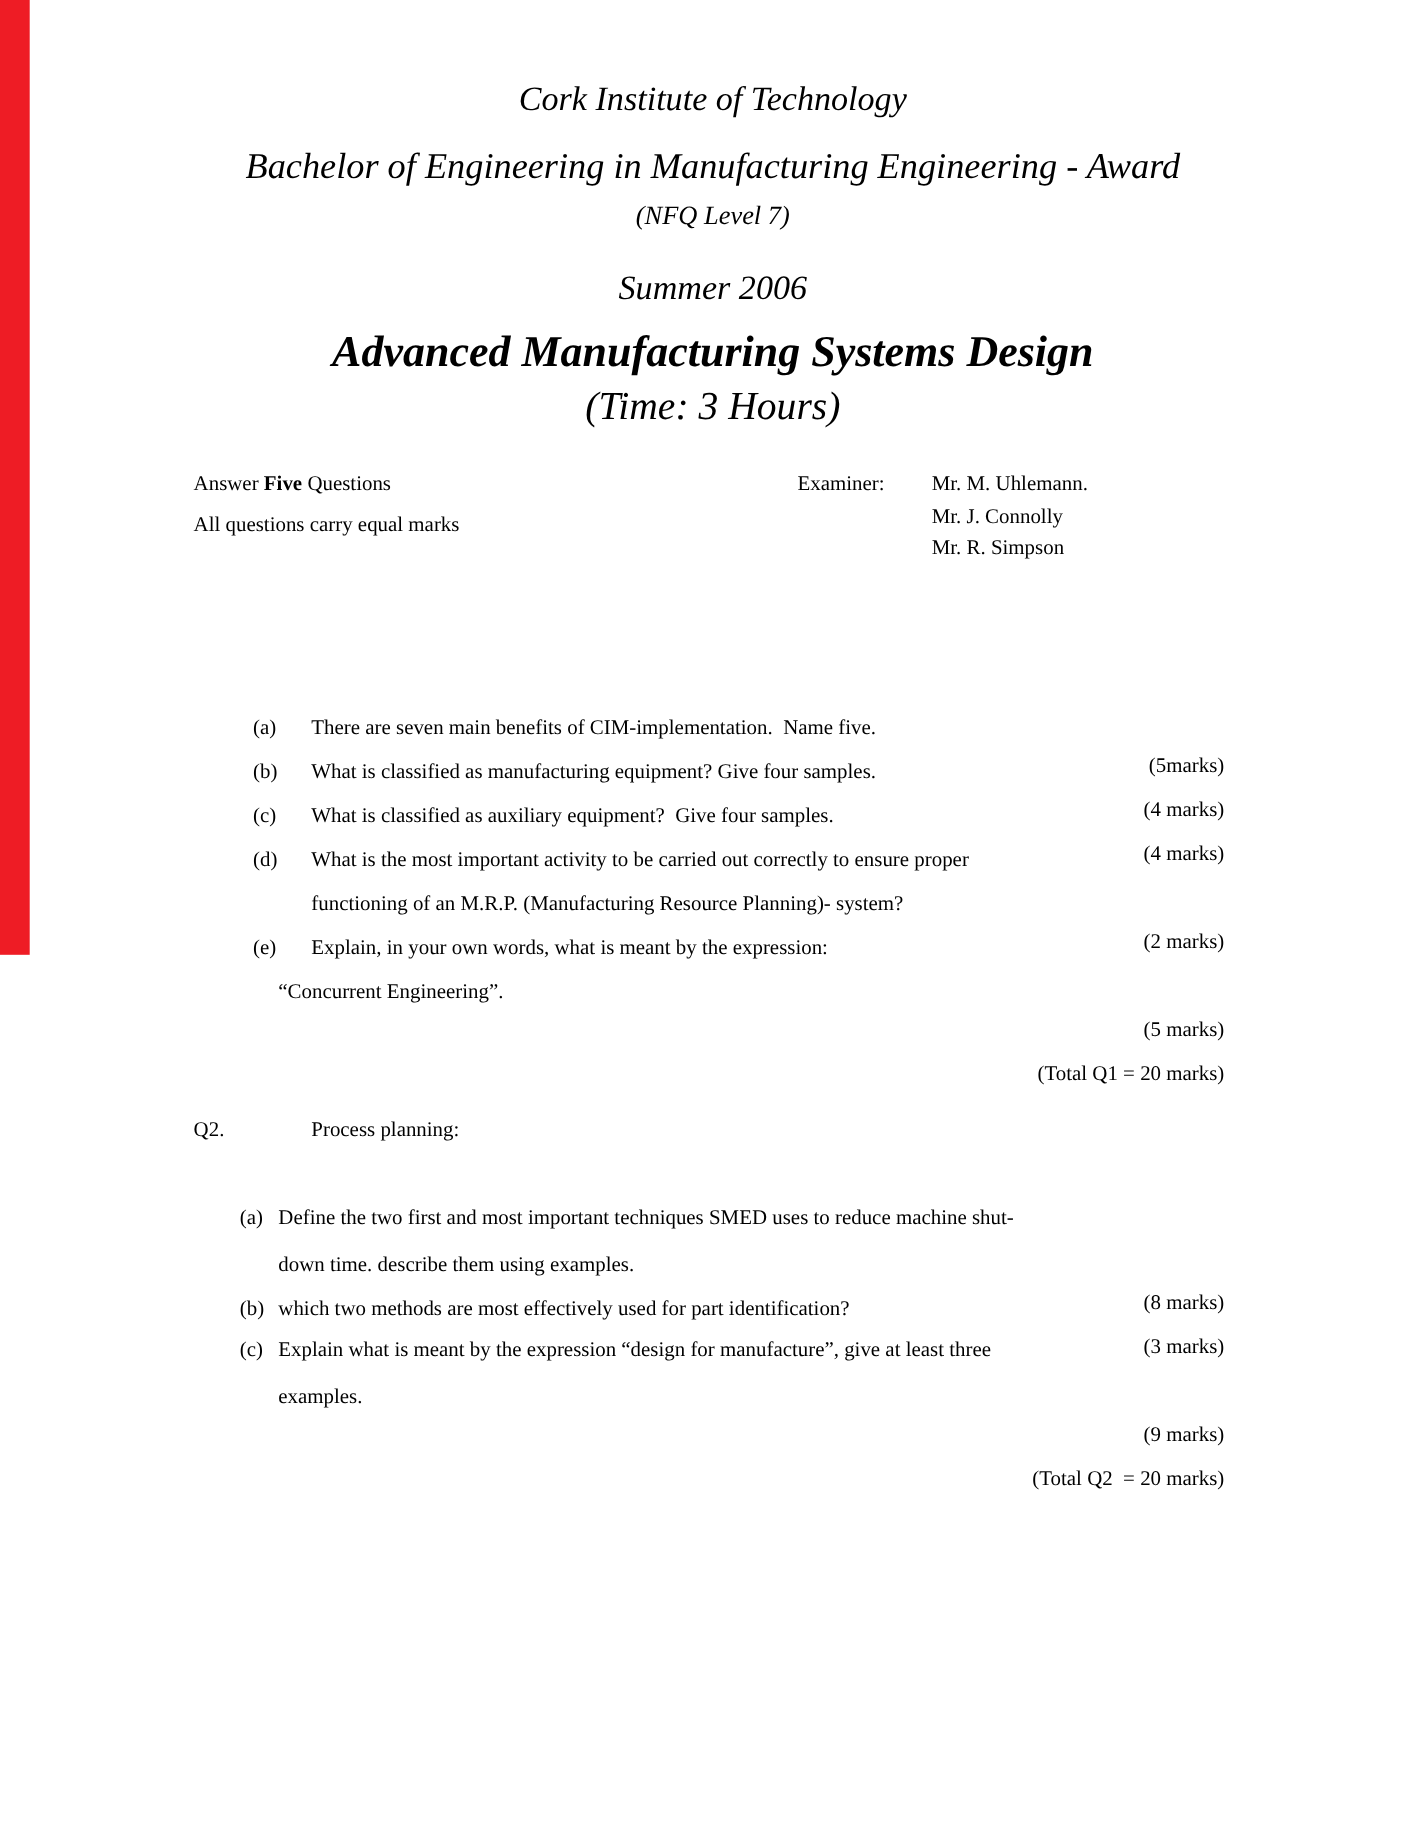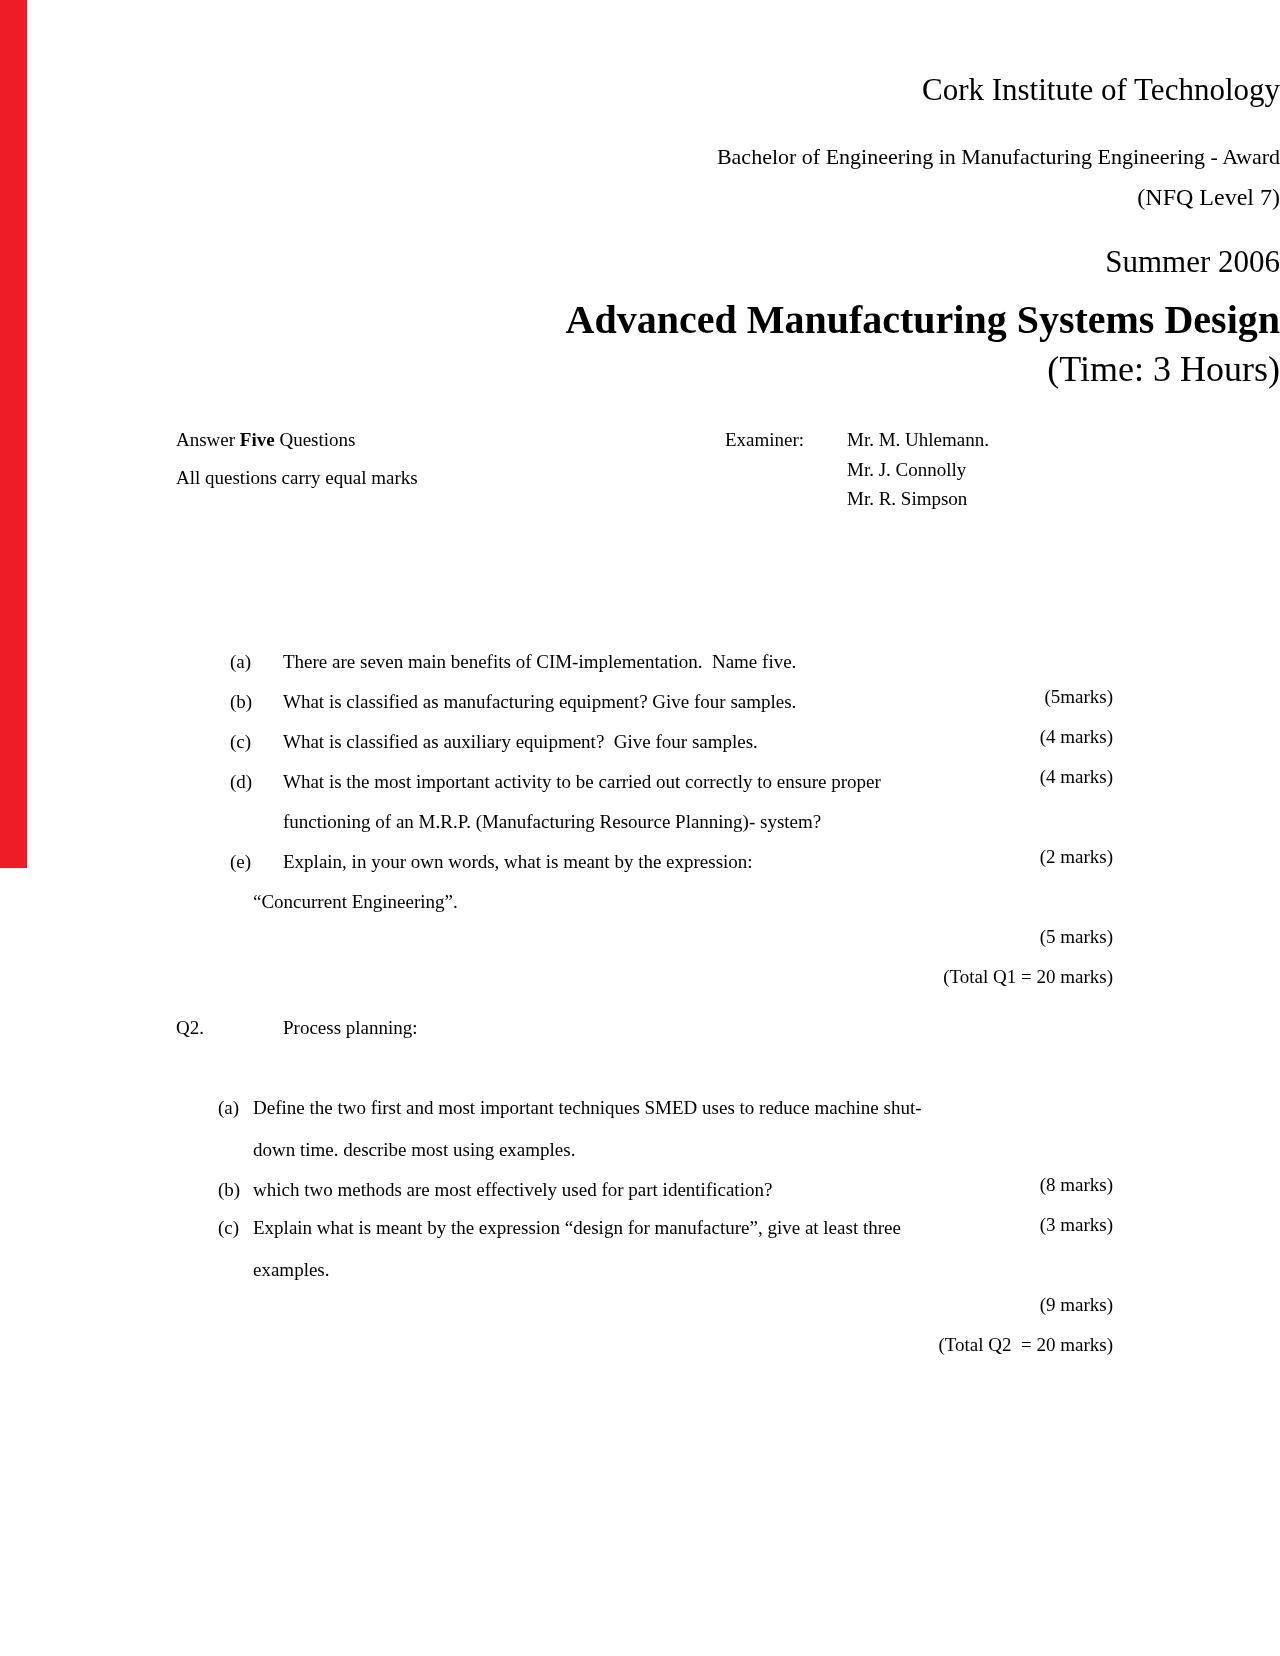--- a/index.html
+++ b/index.html
@@ -14,25 +14,26 @@
   }
   .redbar {
     position: absolute;
     left: 0; top: 0;
     width: 27px; height: 868px;
     background: #ee1c25;
   }
   .hdr {
     position: absolute;
     left: 16px; width: 1264px;
-    text-align: right;
+    text-align: center;
     white-space: pre;
+    font-style: italic;
   }
   .h-cork     { top: 72px;  font-size: 31px; }
-  .h-bach     { top: 144px; font-size: 22px; }
+  .h-bach     { top: 134px; font-size: 33px; }
   .h-nfq      { top: 184px; font-size: 24px; }
   .h-summer   { top: 244px; font-size: 31px; }
   .h-subject  { top: 296px; font-size: 40px; font-weight: bold; }
   .h-time     { top: 348px; font-size: 36px; }
   .row {
     position: absolute;
     left: 0; width: 1280px;
     height: 28px;
     font-size: 19px;
     line-height: 28px;
@@ -117,21 +118,21 @@
   <div class="row" style="top:1014px">
     <span class="lbl x176">Q2.</span>
     <span class="txt x283">Process planning:</span>
   </div>
 
   <div class="row" style="top:1094px">
     <span class="lbl x218">(a)</span>
     <span class="txt x253">Define the two first and most important techniques SMED uses to reduce machine shut-</span>
   </div>
   <div class="row" style="top:1136px">
-    <span class="txt x253">down time. describe most using examples.</span>
+    <span class="txt x253">down time. describe them using examples.</span>
     <span class="mks">(8 marks)</span>
   </div>
   <div class="row" style="top:1176px">
     <span class="lbl x218">(b)</span>
     <span class="txt x253">which two methods are most effectively used for part identification?</span>
     <span class="mks">(3 marks)</span>
   </div>
   <div class="row" style="top:1214px">
     <span class="lbl x218">(c)</span>
     <span class="txt x253">Explain what is meant by the expression “design for manufacture”, give at least three</span>

